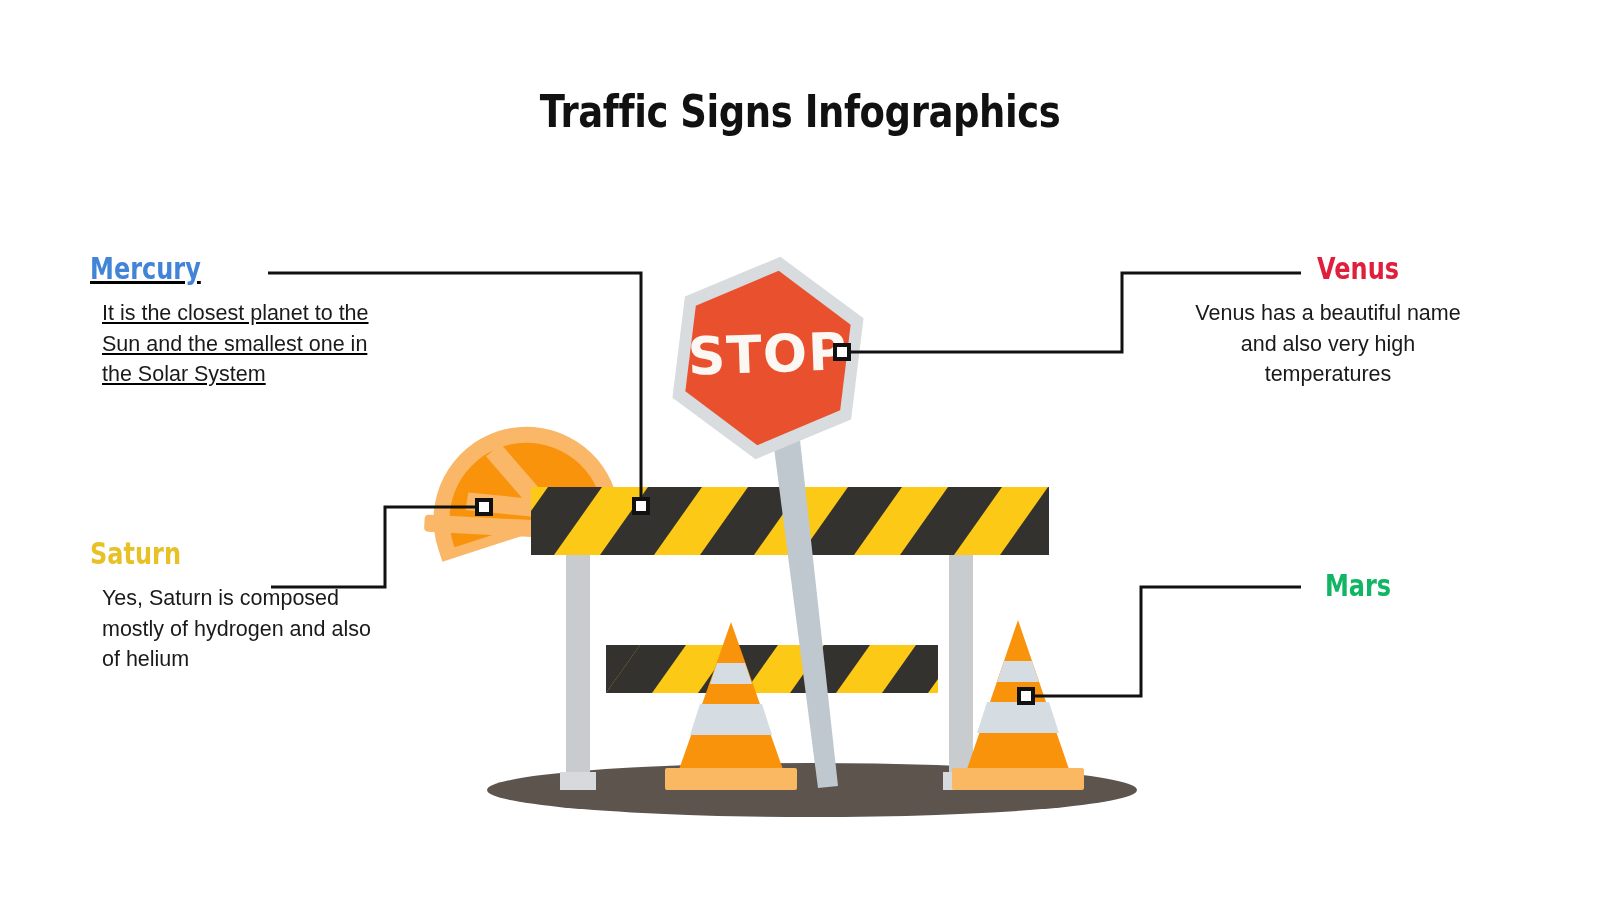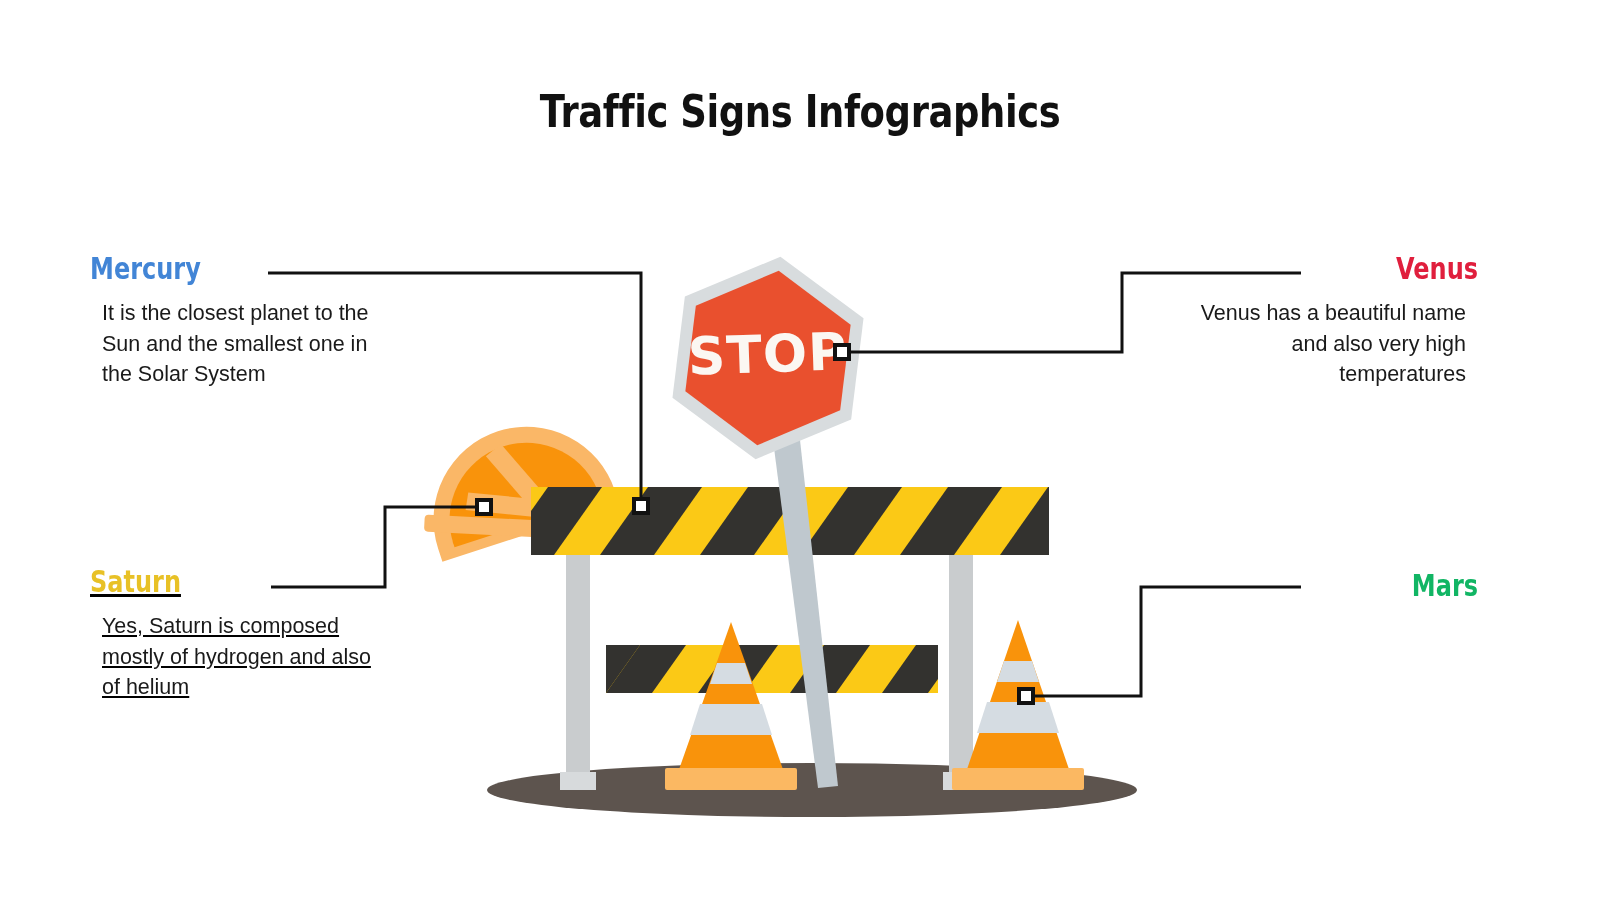--- a/index.html
+++ b/index.html
@@ -28,24 +28,24 @@
     font-size: 44px;
     letter-spacing: -0.5px;
     color: #111111;
     transform: scaleX(0.84);
     transform-origin: center top;
   }
 
   
   .block { position: absolute; width: 300px; }
   .block.left  { left: 90px;  text-align: left; }
-  .block.right { left: 1178px; text-align: right; }
-
-  #block-mercury { top: 252px; }
-  #block-saturn  { top: 565px; text-decoration: underline; }
+  .block.right { left: 1178px; text-align: center; }
+
+  #block-mercury { top: 252px; text-decoration: underline; }
+  #block-saturn  { top: 537px; }
   #block-venus   { top: 252px; }
   #block-mars    { top: 569px; }
 
   .block-heading {
     font-family: "DejaVu Sans", sans-serif;
     font-weight: 700;
     font-size: 30px;
     line-height: 34px;
     margin: 0 0 12px 0;
     transform: scaleX(0.80);

